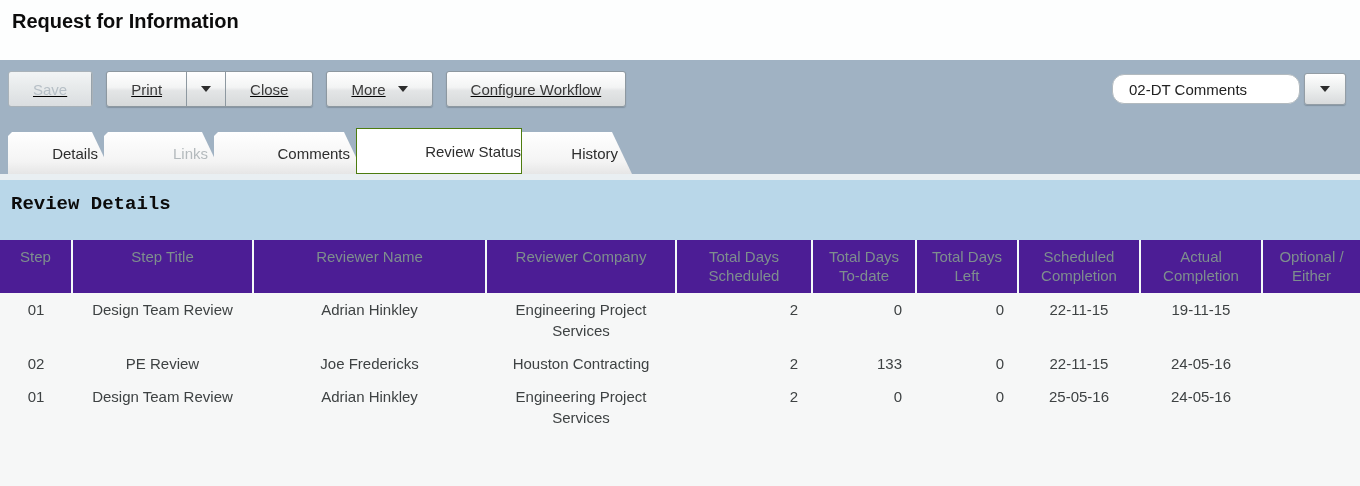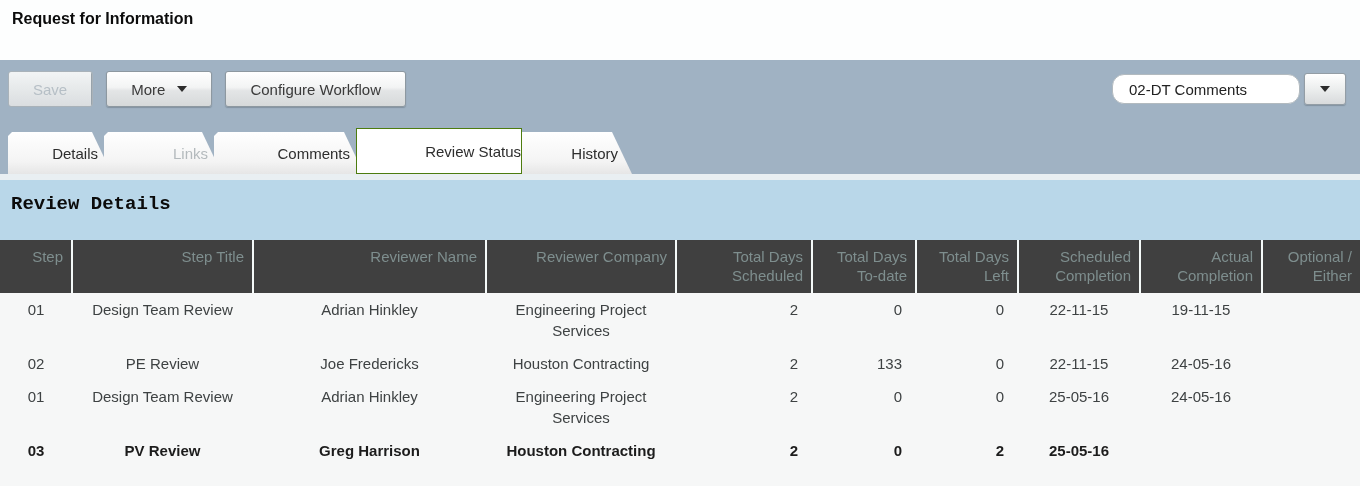--- a/index.html
+++ b/index.html
@@ -4,25 +4,25 @@
 <style>
   html,body { margin:0; padding:0; background:#ffffff; }
   .screen {
     position:relative; width:1360px; height:486px; overflow:hidden;
     font-family:"Liberation Sans", sans-serif; background:#ffffff;
     -webkit-font-smoothing:antialiased;
   }
 
   
   .titlebar { position:absolute; top:0; left:0; width:100%; height:60px; background:#fdfefe; }
-  .page-title { position:absolute; left:12px; top:10px; font-size:16px; font-weight:bold; color:#0c0c0c; }
+  .page-title { position:absolute; left:12px; top:10px; font-size:20px; font-weight:bold; color:#0c0c0c; }
 
   
   .toolbar-zone { position:absolute; top:60px; left:0; width:100%; height:114px; background:#a0b2c3; }
-  .toolbar { position:absolute; top:10px; left:8px; right:6px; height:38px; display:flex; align-items:center; }
+  .toolbar { position:absolute; top:10px; left:8px; right:6px; height:38px; display:flex; align-items:center;text-decoration:underline; }
 
   .btn-group {
     display:flex; align-items:stretch; height:36px; box-sizing:border-box;
     border:1px solid #8d98a0; border-radius:3px; overflow:hidden; margin-right:13px;
     background:linear-gradient(#ffffff 0%, #f3f4f4 45%, #e3e5e6 55%, #d6d9da 100%);
     box-shadow:0 1px 1px rgba(40,50,60,.25);
   }
   .btn { display:flex; align-items:center; padding:0 24px; font-size:15px; color:#3a3a3a; cursor:pointer; white-space:nowrap; }
   .btn-sep { width:1px; background:#8d98a0; }
   .caret { width:0; height:0; border-left:5px solid transparent; border-right:5px solid transparent; border-top:6px solid #2d2d2d; }
@@ -73,21 +73,21 @@
   .strip { position:absolute; top:174px; left:0; width:100%; height:6px; background:#e9eff2; }
 
   
   .blue-band { position:absolute; top:180px; left:0; width:100%; height:60px; background:#b9d7e9;font-family:Liberation Mono, monospace; }
   .section-title { position:absolute; left:11px; top:13px; font-size:19px; font-weight:bold; color:#0b0b0b; }
 
   
   .content { position:absolute; top:240px; left:0; width:100%; bottom:0; background:#f6f7f7; }
   table.review { width:100%; border-collapse:collapse; table-layout:fixed; }
   th {
-    background:#404040; text-align:right; font-weight:normal; font-size:15px; color:#7e8e8e;
+    background:#4c1d95; text-align:center; font-weight:normal; font-size:15px; color:#7e8e8e;
     padding:7px 8px 8px 8px; line-height:19px; vertical-align:top;
     border-right:2px solid #f5faf9;
   }
   th:last-child { border-right:none; }
   td {
     font-size:15px; color:#3e4243; padding:6px 8px; line-height:21px; vertical-align:top;
     word-wrap:break-word;
     text-align:center;
   }
   td.num, th.num-h { }
@@ -104,20 +104,29 @@
   </div>
 
   <div class="toolbar-zone">
     <div class="toolbar">
 
       <div class="btn-group disabled">
         <div class="btn">Save</div>
         <div class="btn-sep"></div>
       </div>
 
+      <div class="btn-group">
+        <div class="btn">Print</div>
+        <div class="btn-sep"></div>
+        <div class="btn caret-btn">
+          <span class="caret"></span>
+        </div>
+        <div class="btn-sep"></div>
+        <div class="btn">Close</div>
+      </div>
 
       <div class="btn-group">
         <div class="btn">
           <span>More</span>
           <span class="caret inline"></span>
         </div>
       </div>
 
       <div class="btn-group">
         <div class="btn">Configure Workflow</div>
@@ -214,28 +223,16 @@
           <td>Design Team Review</td>
           <td>Adrian Hinkley</td>
           <td>Engineering Project Services</td>
           <td class="num">2</td>
           <td class="num">0</td>
           <td class="num">0</td>
           <td>25-05-16</td>
           <td>24-05-16</td>
           <td></td>
         </tr>
-        <tr class="bold">
-          <td>03</td>
-          <td>PV Review</td>
-          <td>Greg Harrison</td>
-          <td>Houston Contracting</td>
-          <td class="num">2</td>
-          <td class="num">0</td>
-          <td class="num">2</td>
-          <td>25-05-16</td>
-          <td></td>
-          <td></td>
-        </tr>
       </tbody>
     </table>
   </div>
 </div>
 
 </body></html>

